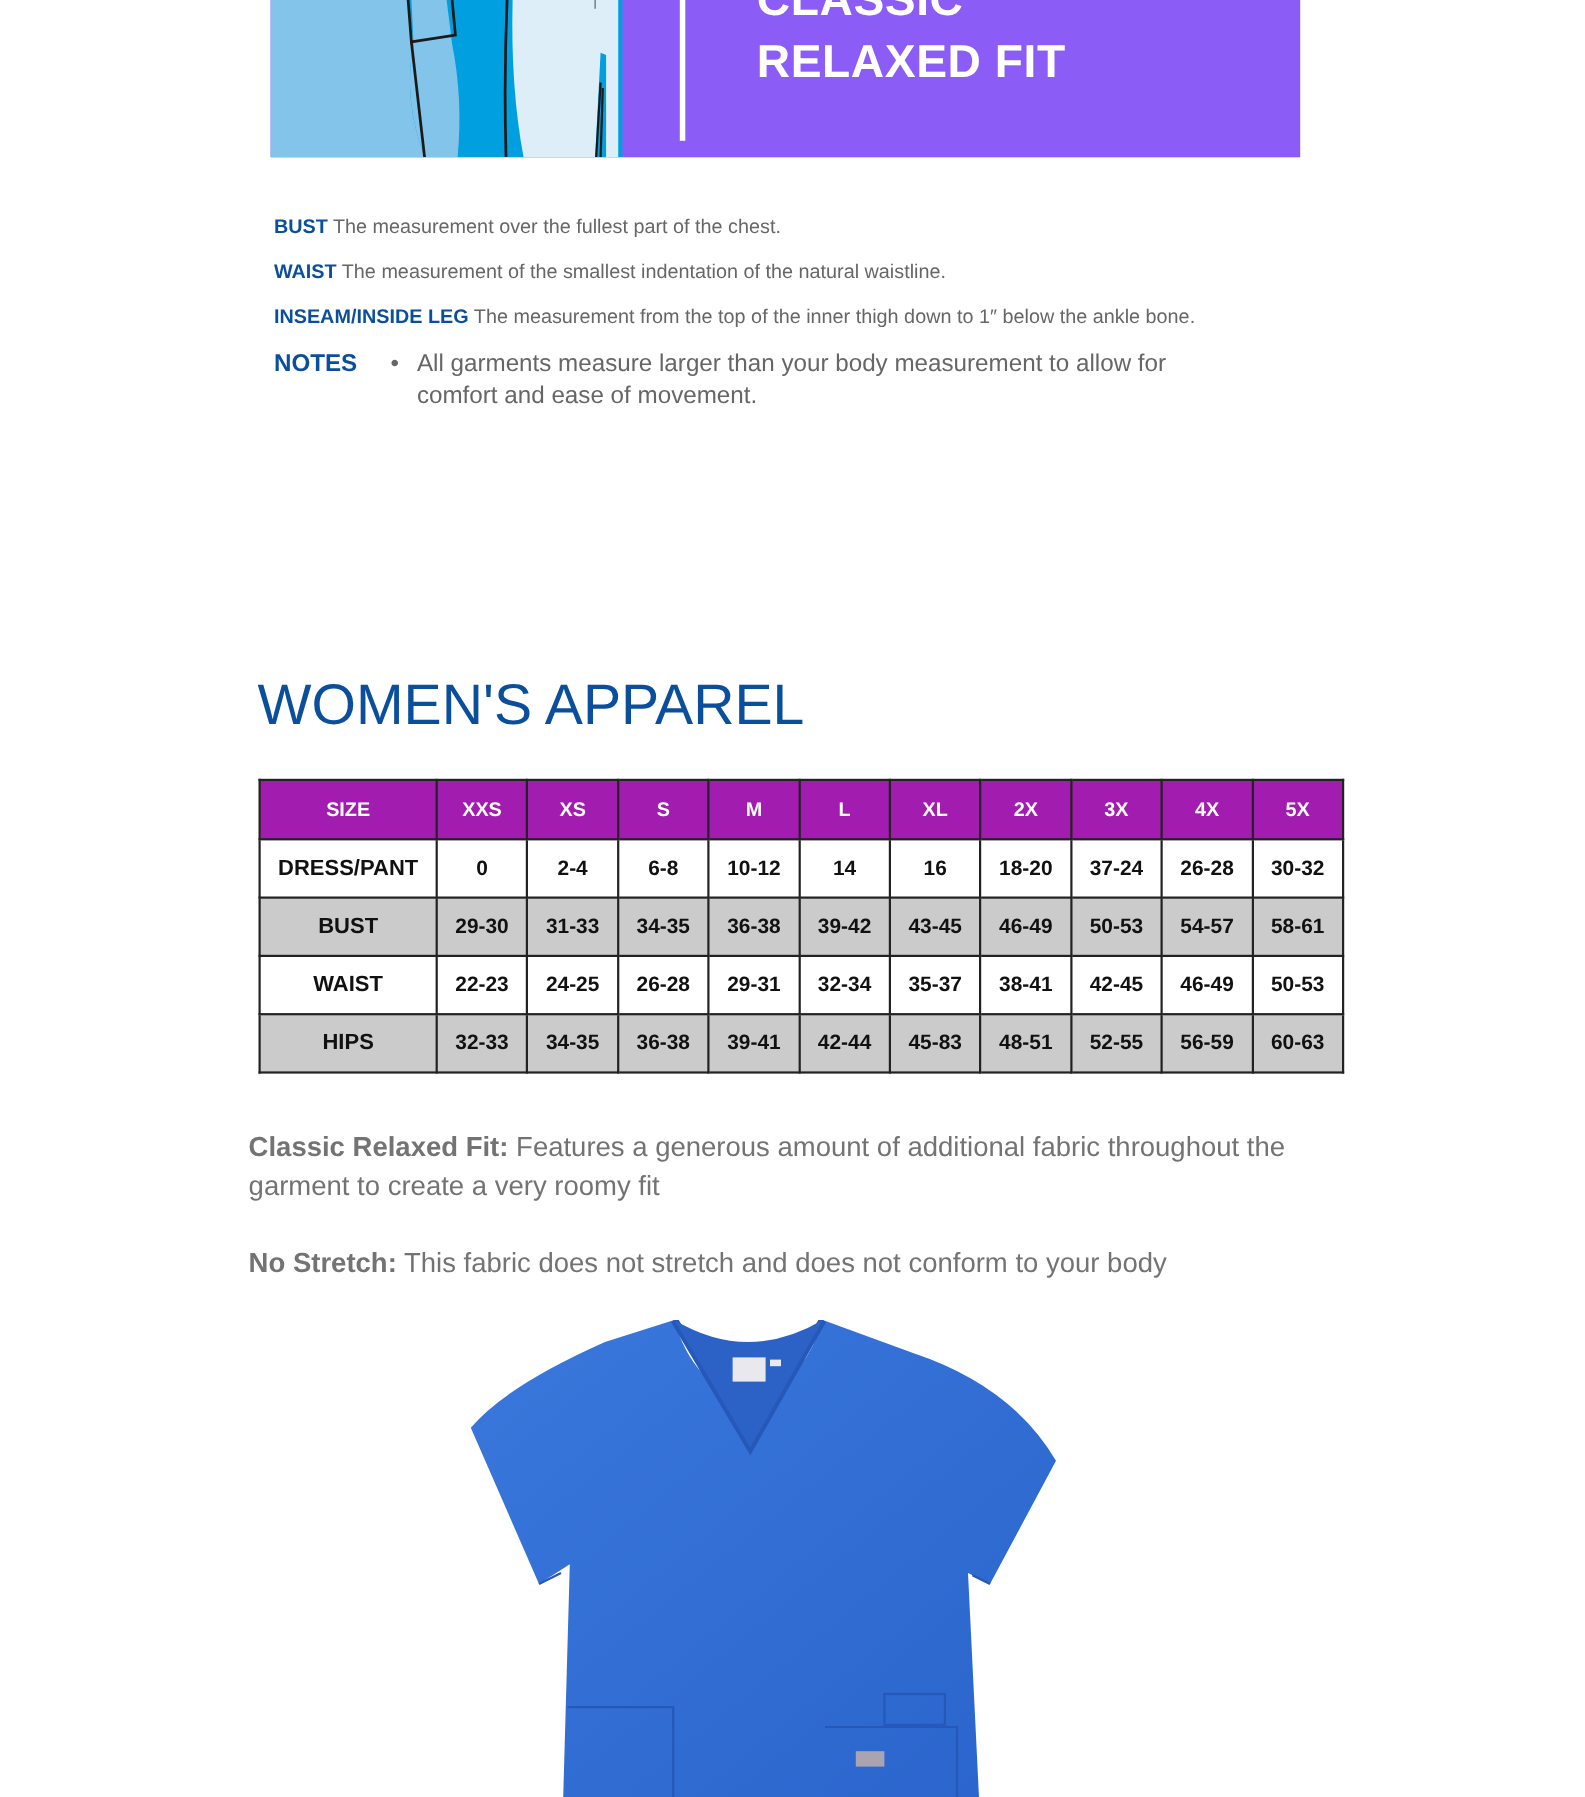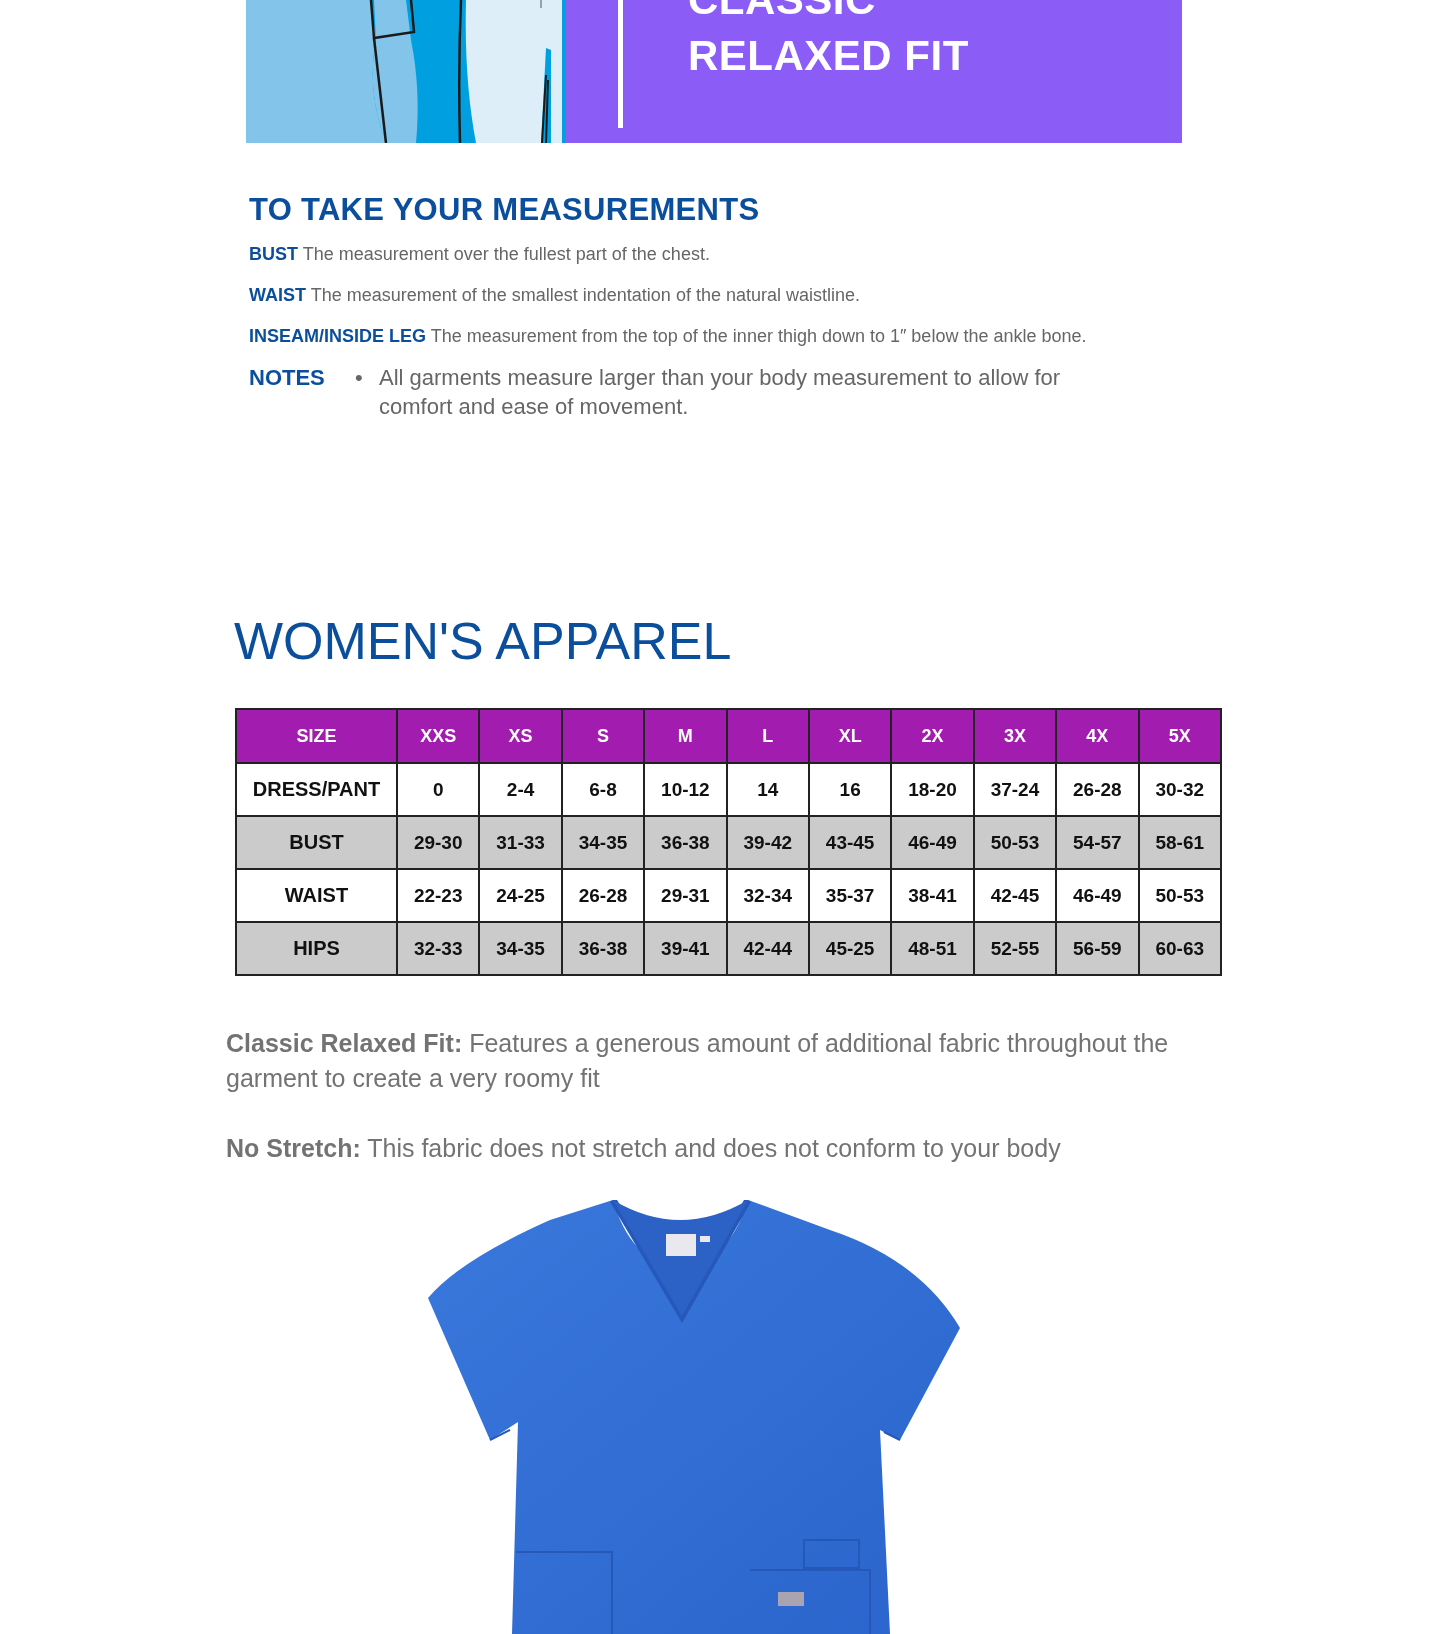--- a/index.html
+++ b/index.html
@@ -57,21 +57,20 @@
     <path d="M295 0 V8" stroke="#555" stroke-width="1"></path>
   </svg>
   <div class="divider"></div>
   <div class="title">
     <span>CLASSIC</span>
     <span>RELAXED FIT</span>
   </div>
 </div>
 
 <div class="measure">
-  <h2>TO TAKE YOUR MEASUREMENTS</h2>
   <div class="mline">
     <span class="term">BUST</span>
     <span>The measurement over the fullest part of the chest.</span>
   </div>
   <div class="mline">
     <span class="term">WAIST</span>
     <span>The measurement of the smallest indentation of the natural waistline.</span>
   </div>
   <div class="mline" style="width:850px;">
     <span class="term">INSEAM/INSIDE LEG</span>
@@ -153,21 +152,21 @@
       <td>46-49</td>
       <td>50-53</td>
     </tr>
     <tr class="alt">
       <td class="rowhead">HIPS</td>
       <td>32-33</td>
       <td>34-35</td>
       <td>36-38</td>
       <td>39-41</td>
       <td>42-44</td>
-      <td>45-25</td>
+      <td>45-83</td>
       <td>48-51</td>
       <td>52-55</td>
       <td>56-59</td>
       <td>60-63</td>
     </tr>
   </tbody>
 </table>
 
 <div class="fit one">
   <b>Classic Relaxed Fit:</b><span> Features a generous amount of additional fabric throughout the garment to create a very roomy fit</span>

